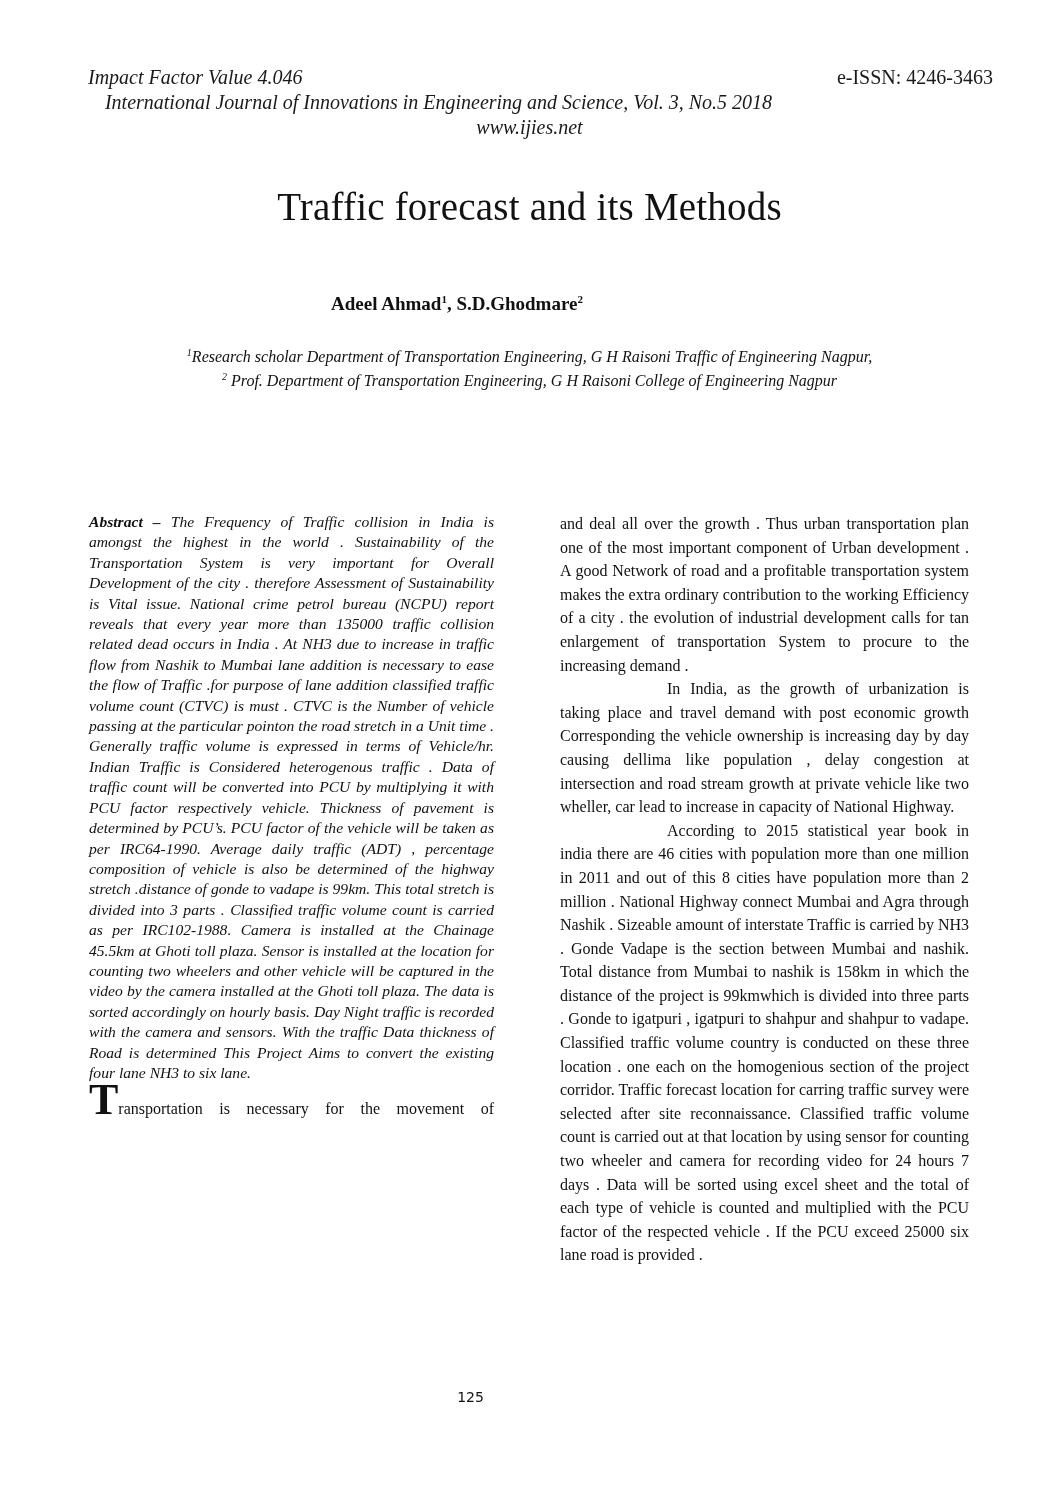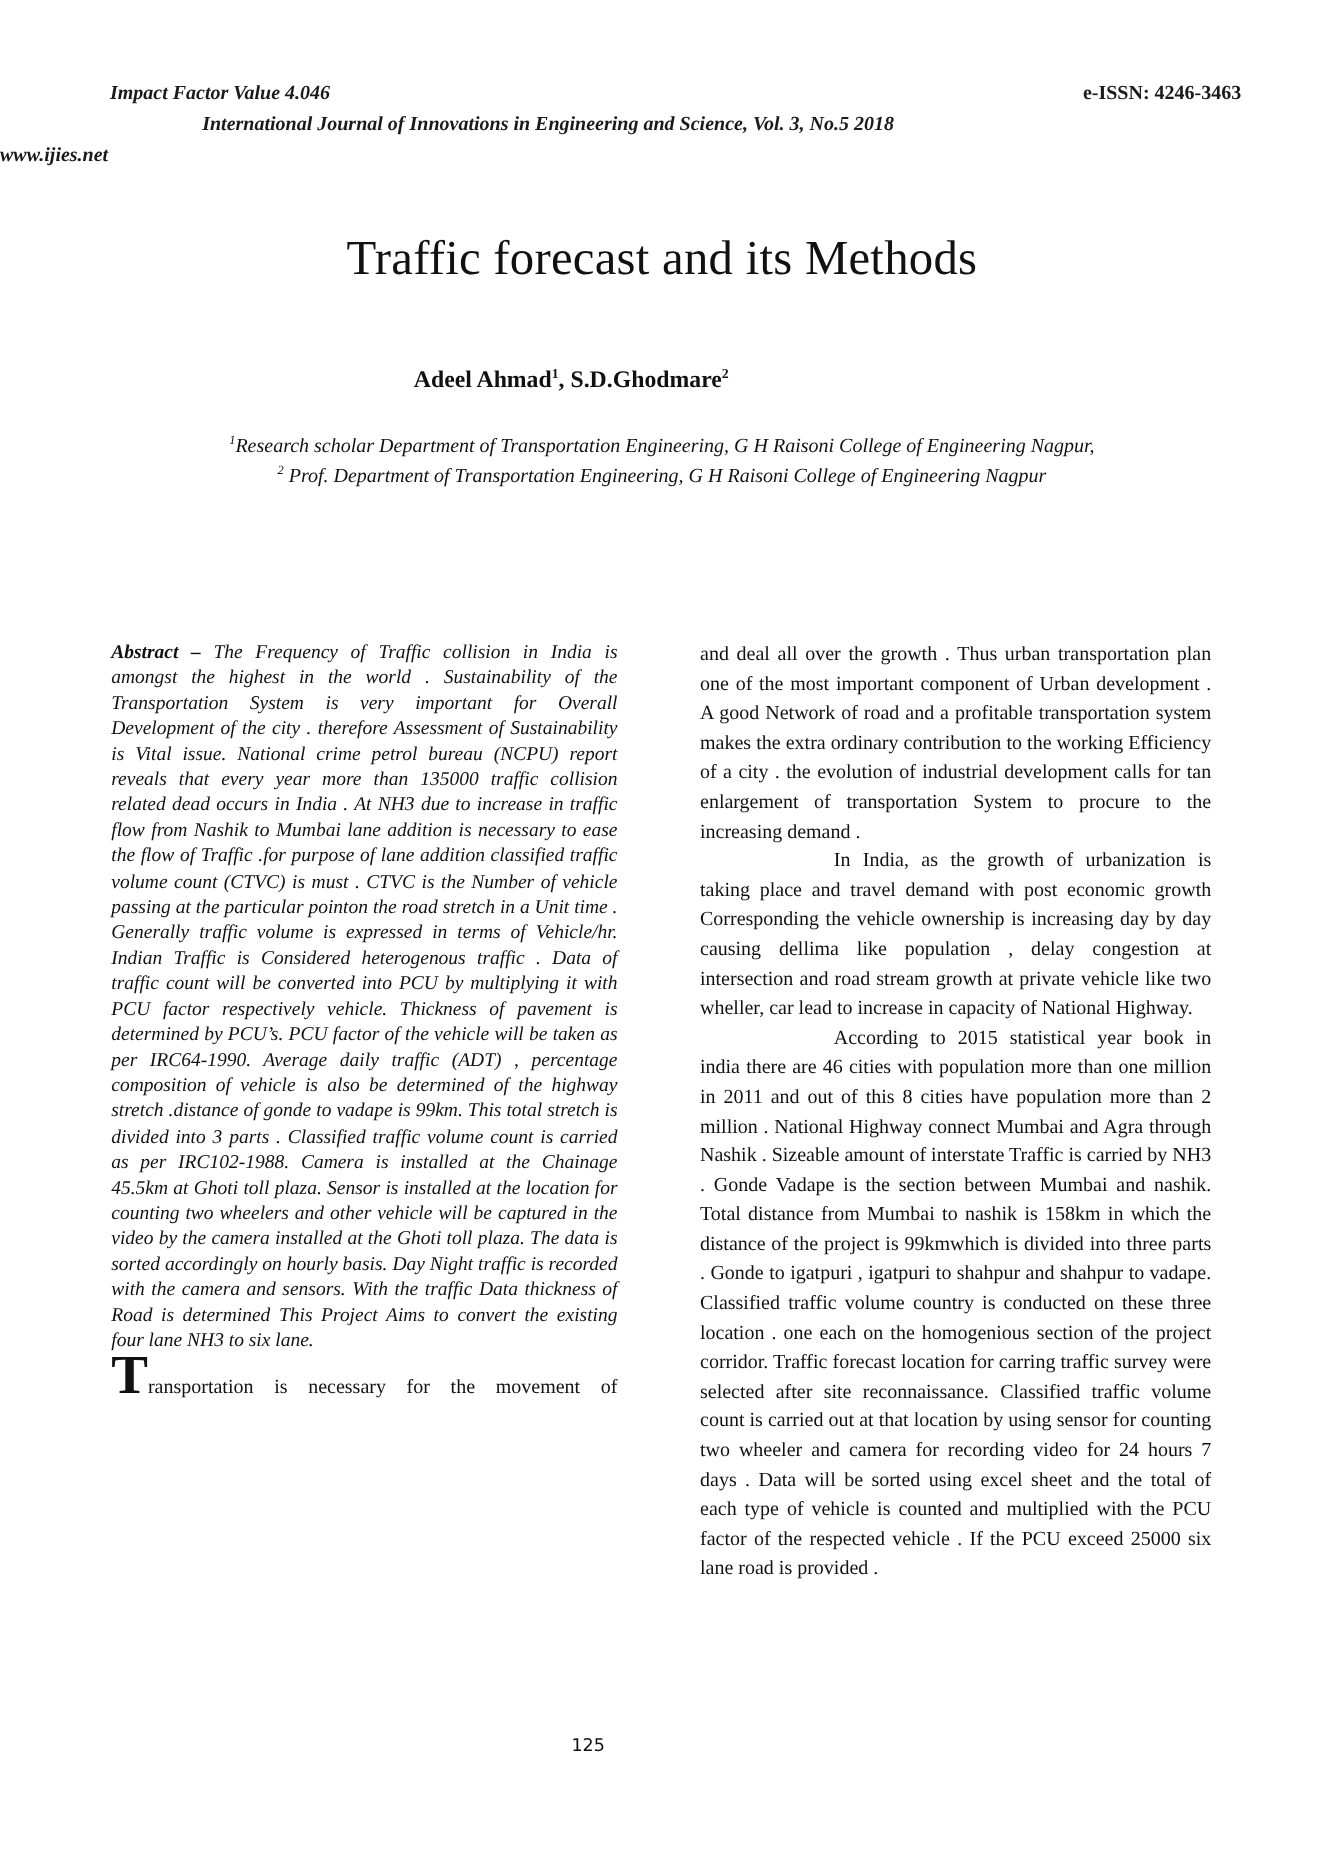--- a/index.html
+++ b/index.html
@@ -1,21 +1,21 @@
 <!DOCTYPE html>
 <html><head>
 <meta charset="utf-8">
 <style>
   html, body { margin: 0; padding: 0; background: #ffffff; }
   body { width: 1059px; height: 1497px; position: relative; overflow: hidden; color: #111; font-family: "Liberation Serif", serif; }
-  .hdr { position: absolute; font-style: italic; font-size: 16px; color: #1a1a1a; font-weight: bold; }
+  .hdr { position: absolute; font-style: italic; font-size: 20px; color: #1a1a1a; }
   #h-impact { left: 88px; top: 66px; }
   #h-issn { right: 66px; top: 66px; font-style: normal; }
   #h-journal { left: 0; width: 877px; top: 91px; text-align: center; }
-  #h-url { left: 0; width: 1059px; top: 116px; text-align: left; }
+  #h-url { left: 0; width: 1059px; top: 116px; text-align: center; }
   #title { position: absolute; left: 0; width: 1059px; top: 184px; text-align: center; font-weight: normal; font-size: 39px; letter-spacing: 0.2px; }
   #authors { position: absolute; left: 0; width: 914px; top: 293px; text-align: center; font-weight: bold; font-size: 19px; }
   #authors sup { font-size: 11px; }
   .aff { position: absolute; left: 0; width: 1059px; text-align: center; font-style: italic; font-size: 16px; }
   .aff sup { font-size: 10px; }
   #aff1 { top: 347px; }
   #aff2 { top: 371px; }
   .col { position: absolute; text-align: justify; }
   #col-left { left: 89px; top: 512px; width: 405px; }
   #col-right { left: 560px; top: 512px; width: 409px; }
@@ -37,21 +37,21 @@
 <div class="hdr" id="h-journal">International Journal of Innovations in Engineering and Science, Vol. 3, No.5 2018</div>
 <div class="hdr" id="h-url">www.ijies.net</div>
 
 <h1 id="title" style="margin:0;">Traffic forecast and its Methods</h1>
 
 <div id="authors">
   <span>Adeel Ahmad</span><sup>1</sup><span>, </span><span>S.D.Ghodmare</span><sup>2</sup>
 </div>
 
 <div class="aff" id="aff1">
-  <sup>1</sup><span>Research scholar Department of Transportation Engineering, G H Raisoni College of Engineering Nagpur,</span>
+  <sup>1</sup><span>Research scholar Department of Transportation Engineering, G H Raisoni Traffic of Engineering Nagpur,</span>
 </div>
 <div class="aff" id="aff2">
   <sup>2</sup><span> Prof.  Department of Transportation Engineering, G H Raisoni College of Engineering Nagpur</span>
 </div>
 
 <div class="col" id="col-left">
   <p class="abstract"><b>Abstract –</b><span> The Frequency of Traffic collision in India is amongst the highest in the world . Sustainability of the Transportation System is very important for Overall Development of the city . therefore Assessment of Sustainability is Vital issue. National crime petrol bureau (NCPU) report reveals that every year more than 135000 traffic collision related dead occurs in India . At NH3 due to increase in traffic flow from Nashik to Mumbai lane addition is necessary to ease the flow of Traffic .for purpose of lane addition classified traffic volume count (CTVC) is must . CTVC is the Number of vehicle passing at the particular pointon the road stretch in a Unit time . Generally traffic volume is expressed in terms of Vehicle/hr. Indian Traffic is Considered heterogenous traffic .  Data of traffic count will be converted into PCU by multiplying it with PCU factor respectively  vehicle. Thickness of pavement is determined by PCU’s. PCU factor of the vehicle will be taken as per IRC64-1990. Average daily traffic (ADT) , percentage composition of vehicle is also be determined of the highway stretch .distance of gonde to vadape is 99km. This total stretch is divided into 3 parts . Classified traffic volume count is carried as per IRC102-1988. Camera is installed at the Chainage 45.5km at Ghoti toll plaza. Sensor is installed at the location for counting two wheelers and other vehicle will be captured in the video by the camera installed at the Ghoti toll plaza. The data is sorted accordingly on hourly basis. Day Night traffic is recorded with the camera and sensors. With the traffic Data thickness of Road is determined This Project Aims to convert the existing four lane NH3 to six lane.</span></p>
 
 
   <p class="body-p">

